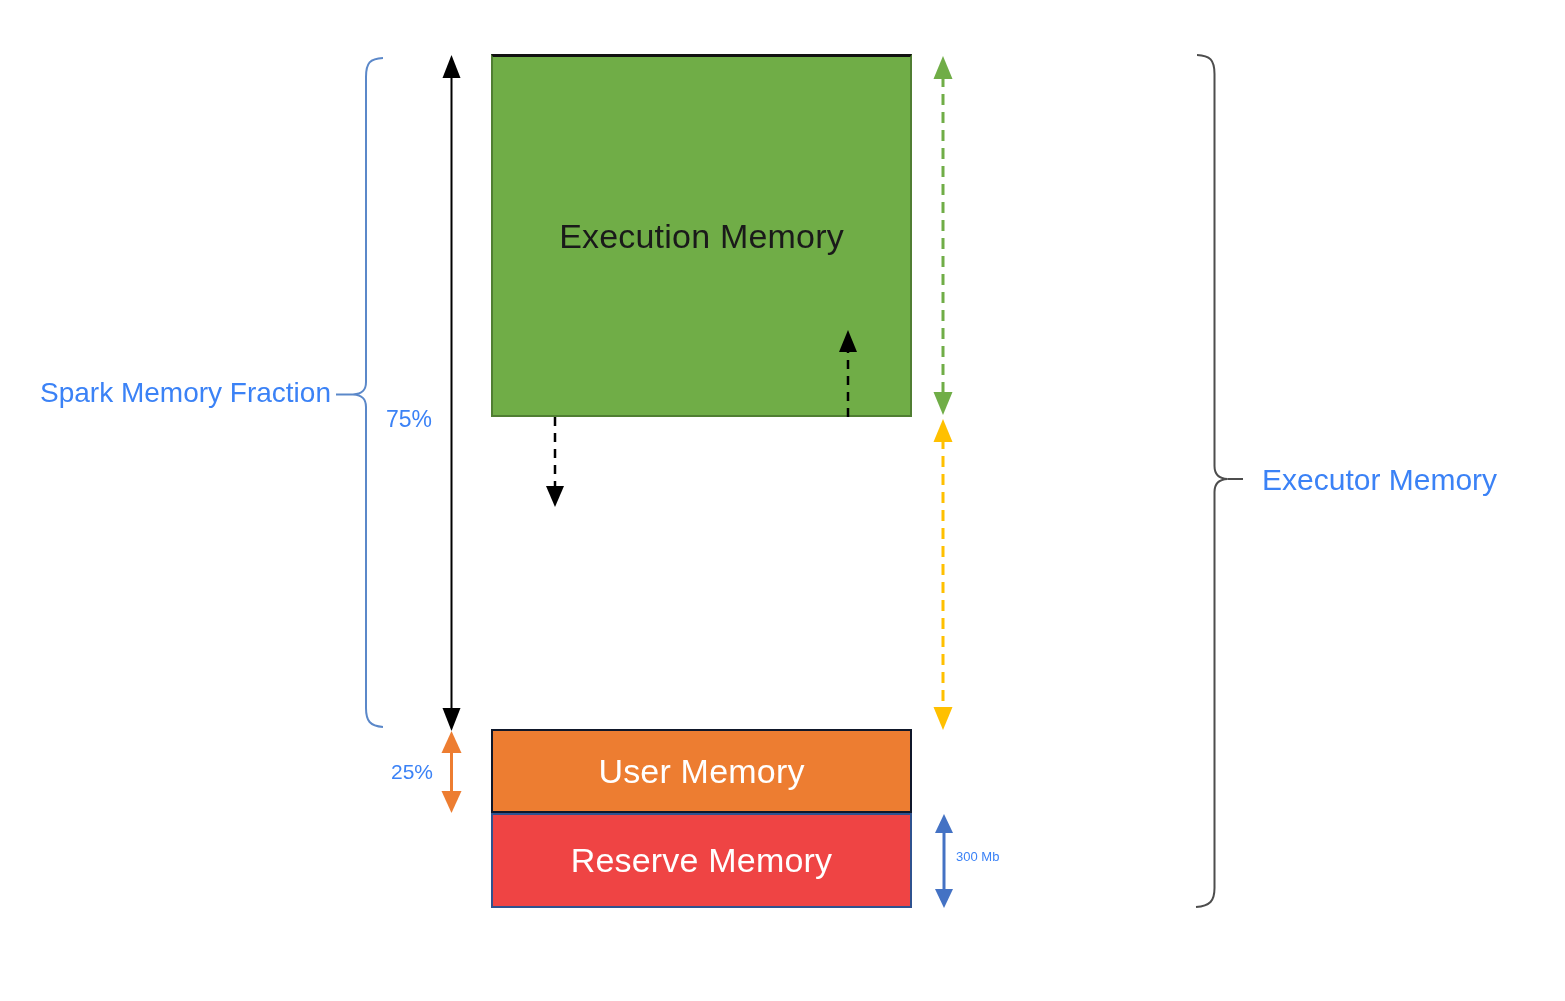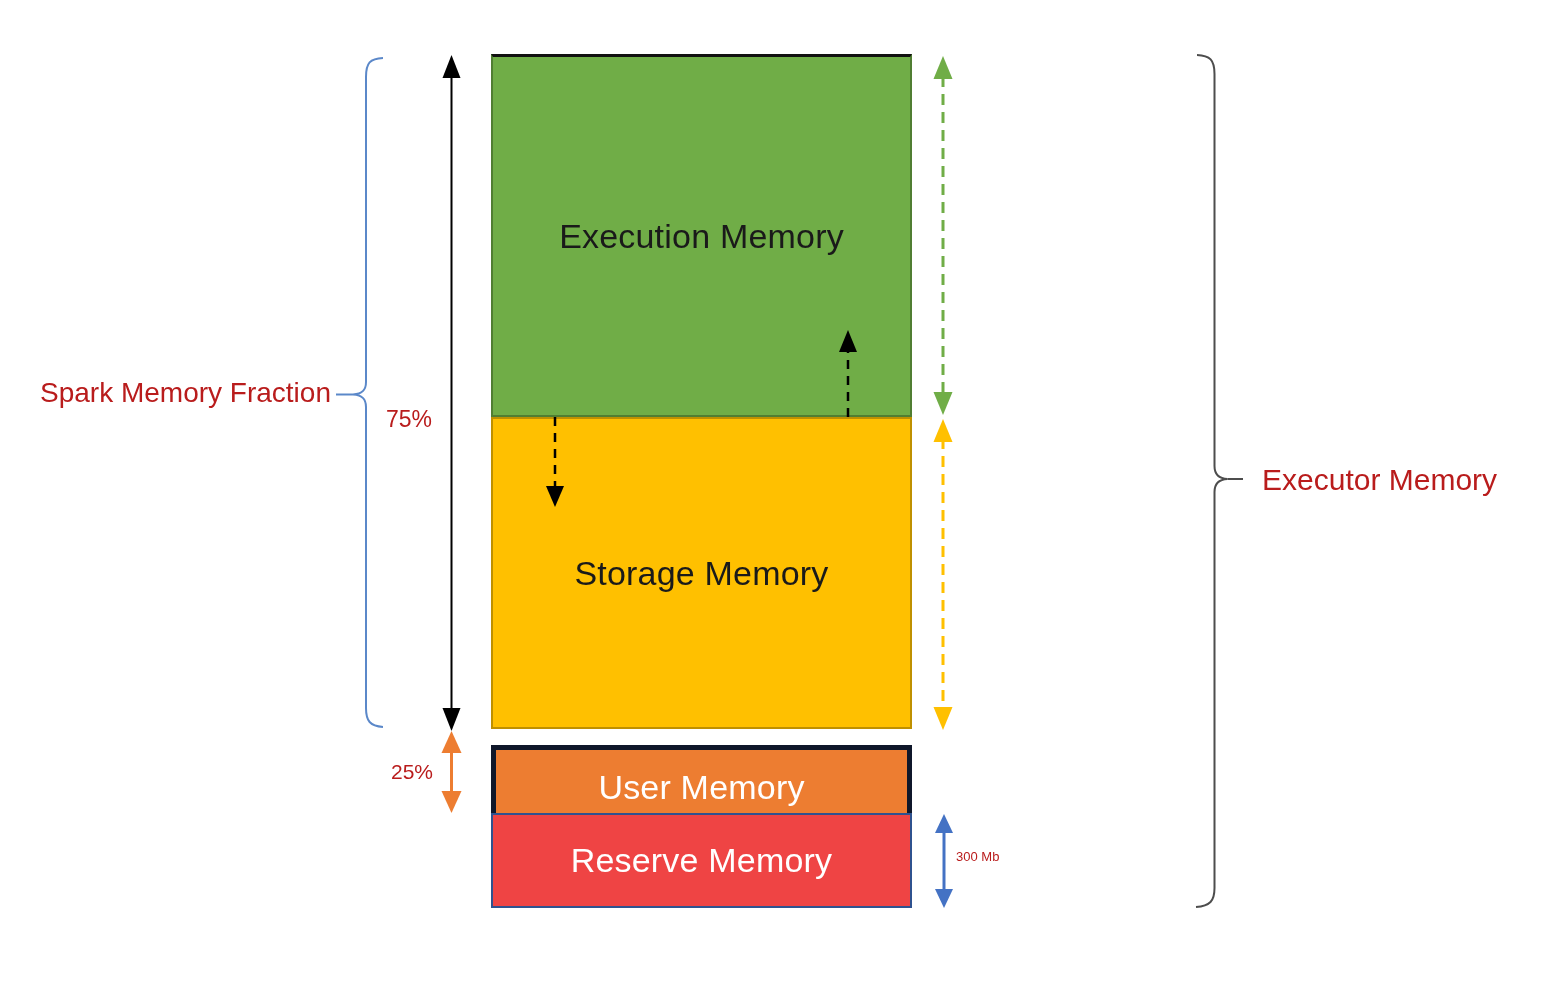--- a/index.html
+++ b/index.html
@@ -37,38 +37,38 @@
     border: 2px solid #507E32;
     border-top: 3px solid #111111;
   }
   #seg-storage {
     top: 417px;
     height: 312px;
     background: #FFC000;
     border: 2px solid #BF9000;
   }
   #seg-user {
-    top: 745px;
+    top: 729px;
     height: 84px;
     background: #ED7D31;
-    border: 5px solid #0f172a;
+    border: 2px solid #0f172a;
   }
   #seg-reserve {
     top: 813px;
     height: 95px;
     background: #ef4444;
     border: 2px solid #2F528F;
   }
   #seg-execution .seg-label, #seg-storage .seg-label { color: #1a1a1a; }
   #seg-user .seg-label, #seg-reserve .seg-label { color: #ffffff; }
 
   
   .float-label {
     position: absolute;
-    color: #b91c1c;
+    color: #3b82f6;
     white-space: nowrap;
   }
   #label-spark-fraction {
     left: 40px;
     top: 377px;
     width: 285px;
     text-align: right;
     font-size: 28px;
   }
   #label-75 {
@@ -105,23 +105,20 @@
     pointer-events: none;
   }
 </style>
 </head>
 <body>
 
 <div id="canvas">
 
   <div class="bar-seg" id="seg-execution">
     <span class="seg-label">Execution Memory</span>
-  </div>
-  <div class="bar-seg" id="seg-storage">
-    <span class="seg-label">Storage Memory</span>
   </div>
   <div class="bar-seg" id="seg-user">
     <span class="seg-label">User Memory</span>
   </div>
   <div class="bar-seg" id="seg-reserve">
     <span class="seg-label">Reserve Memory</span>
   </div>
 
   <div class="float-label" id="label-spark-fraction">Spark Memory Fraction</div>
   <div class="float-label" id="label-75">75%</div>

